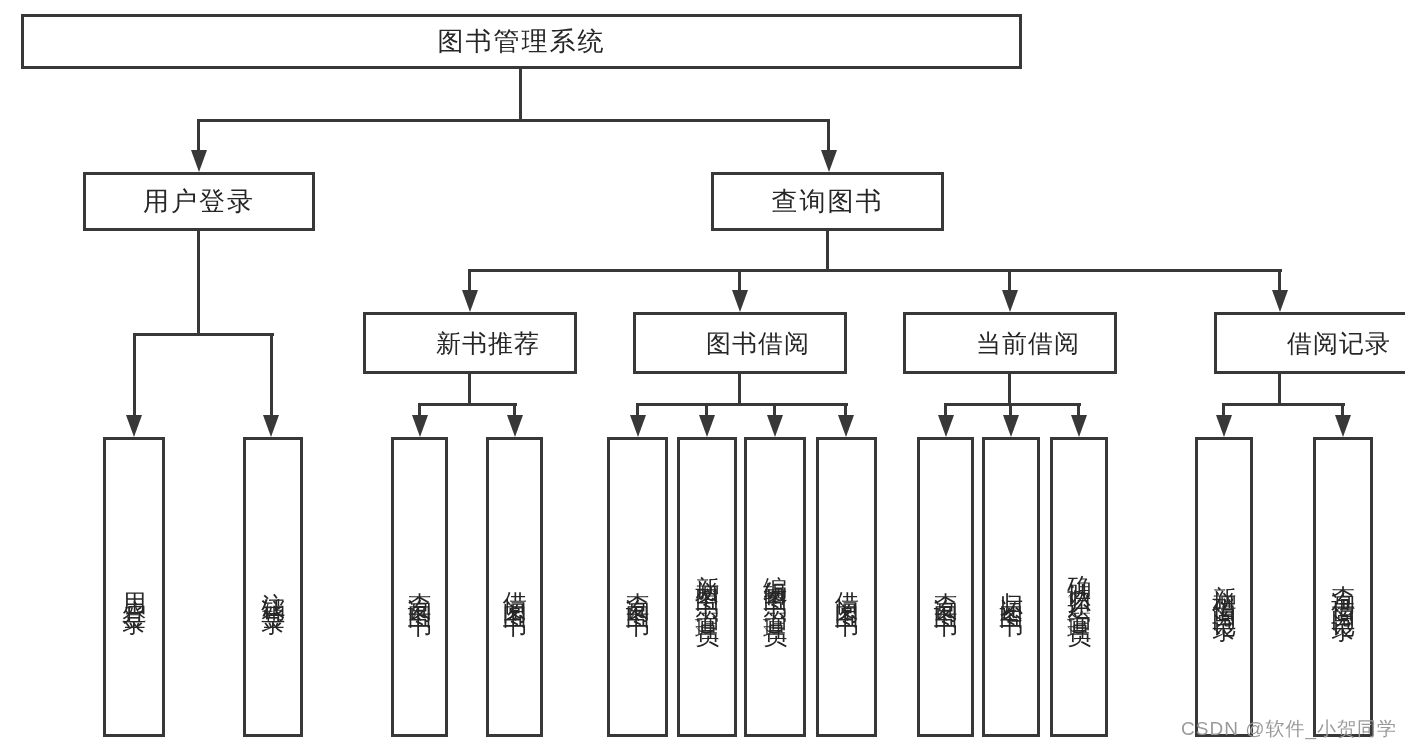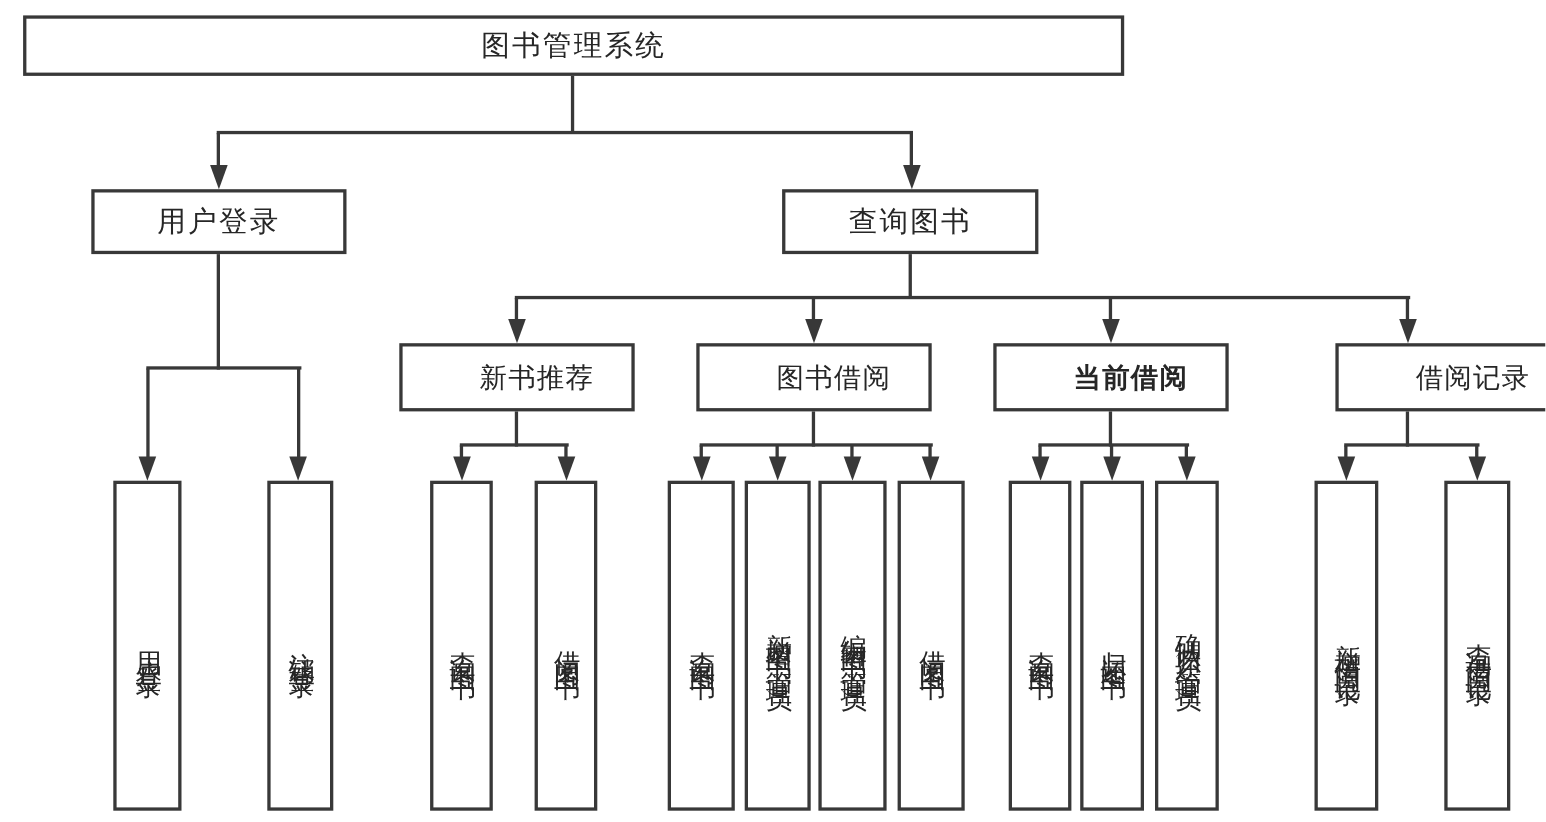--- a/index.html
+++ b/index.html
@@ -67,21 +67,21 @@
   <div class="tri" style="left:1002px;top:290px;"></div>
   <div class="line" style="left:1278px;top:271px;width:3px;height:21px;"></div>
   <div class="tri" style="left:1272px;top:290px;"></div>
 
   <div class="box l3" style="left:363px;top:312px;width:214px;height:62px;">
     <span>新书推荐</span>
   </div>
   <div class="box l3" style="left:633px;top:312px;width:214px;height:62px;">
     <span>图书借阅</span>
   </div>
-  <div class="box l3" style="left:903px;top:312px;width:214px;height:62px;font-weight:bold;">
+  <div class="box l3" style="left:903px;top:312px;width:214px;height:62px;">
     <span>当前借阅</span>
   </div>
   <div class="box l3" style="left:1173px;top:312px;width:214px;height:62px;margin-left:41px;">
     <span>借阅记录</span>
   </div>
 
   <div class="line" style="left:468px;top:374px;width:3px;height:32px;"></div>
   <div class="line" style="left:418px;top:403px;width:99px;height:3px;"></div>
   <div class="line" style="left:418px;top:405px;width:3px;height:12px;"></div>
   <div class="tri" style="left:412px;top:415px;"></div>
@@ -152,14 +152,15 @@
     <span>确认归还（管理员）</span>
   </div>
 
   <div class="box vbox" style="left:1195px;top:437px;width:58px;height:300px;">
     <span>新增借阅记录</span>
   </div>
   <div class="box vbox" style="left:1313px;top:437px;width:60px;height:300px;">
     <span>查询借阅记录</span>
   </div>
 
+  <div class="watermark">CSDN @软件_小贺同学</div>
 
 </div>
 
 </body></html>

